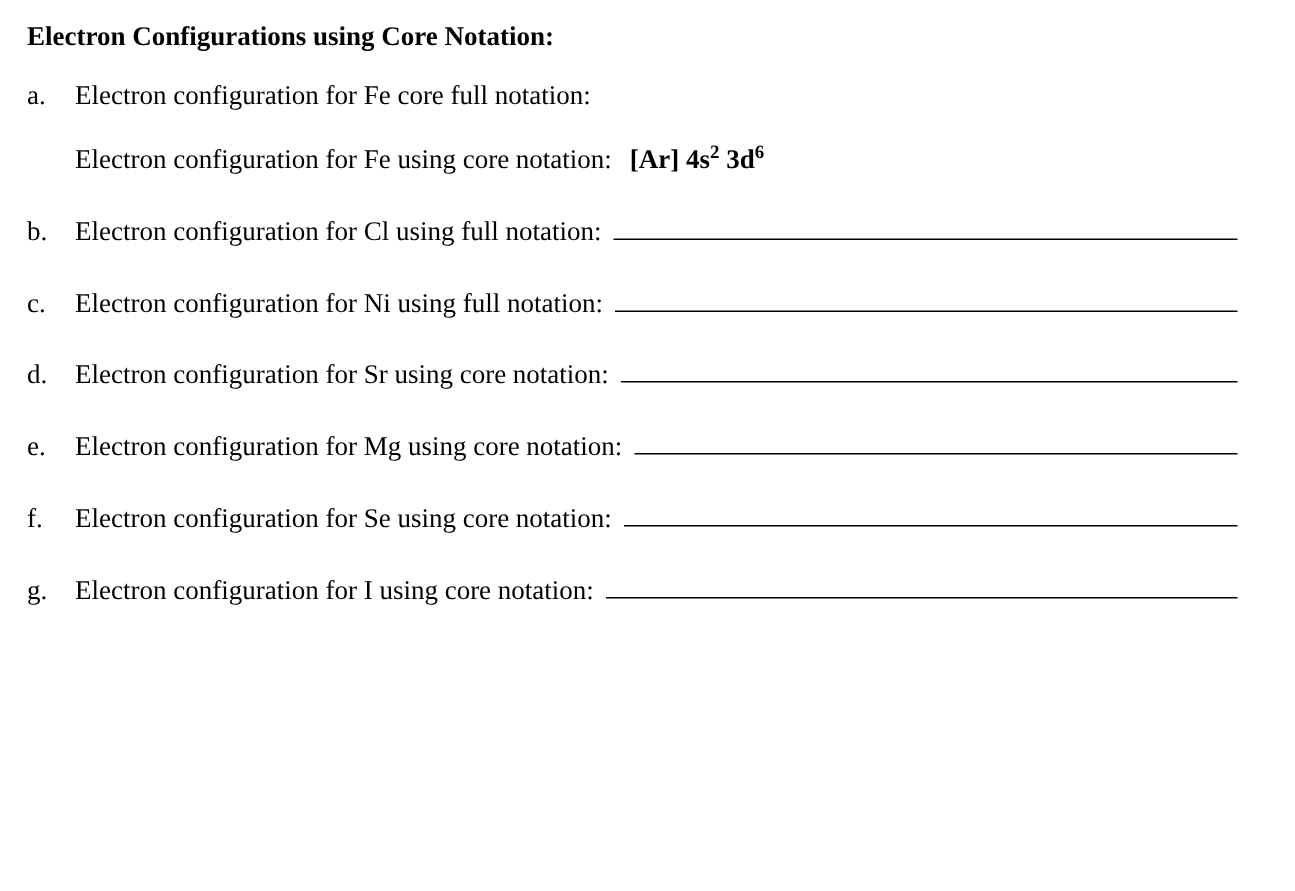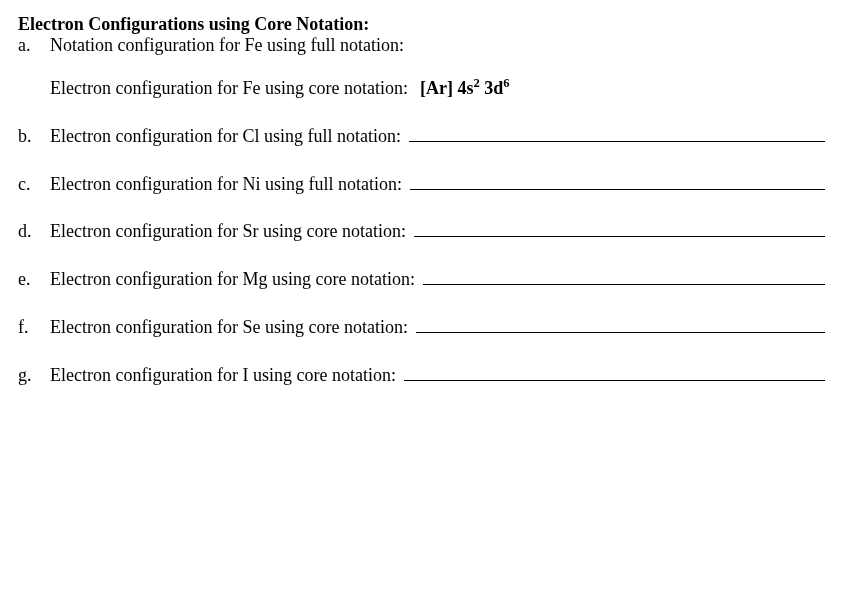--- a/index.html
+++ b/index.html
@@ -7,20 +7,21 @@
       font-size: 18px;
       color: #000;
       background: #fff;
       margin: 0;
       padding: 14px 18px;
       width: 863px;
       box-sizing: border-box;
     }
     .title {
       font-weight: bold;
+      margin-bottom: 18px;
     }
     .item {
       display: flex;
       align-items: baseline;
       margin-bottom: 22px;
     }
     .letter {
       width: 32px;
       flex-shrink: 0;
     }
@@ -49,21 +50,21 @@
     }
   </style>
 </head>
 <body>
 
 <div class="title">Electron Configurations using Core Notation:</div>
 
 <div id="items">
     <div class="item">
       <span class="letter">a.</span>
-      <span class="prompt-text">Notation configuration for Fe using full notation:</span>
+      <span class="prompt-text">Electron configuration for Fe core full notation:</span>
     </div>
     <div class="item">
       <span class="letter"></span>
       <span class="prompt-text">Electron configuration for Fe using core notation:</span>
       <span class="answer"><span>[Ar] </span><span class="config-holder">4s</span><sup>2</sup><span class="config-holder"> 3d</span><sup>6</sup></span>
     </div>
     <div class="item">
       <span class="letter">b.</span>
       <span class="prompt-text">Electron configuration for Cl using full notation:</span>
       <span class="blank"></span>

